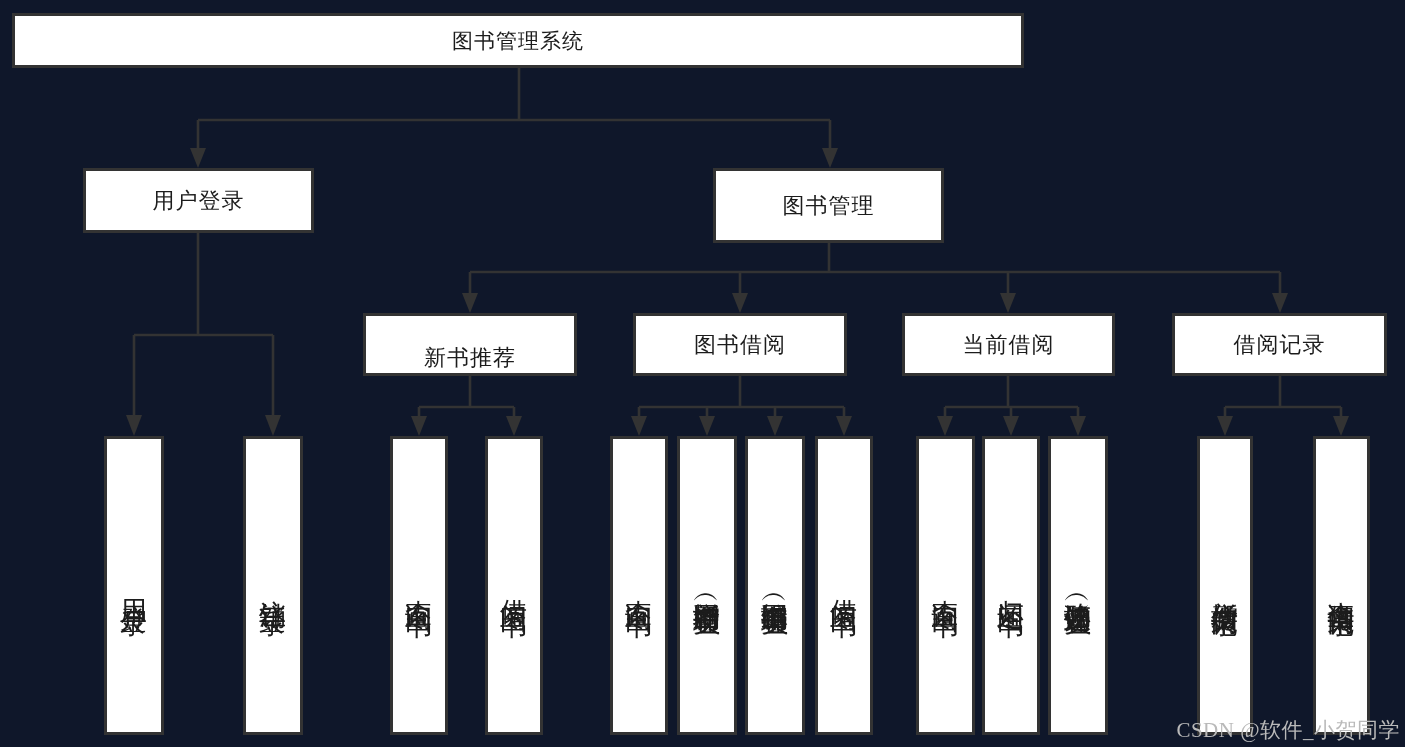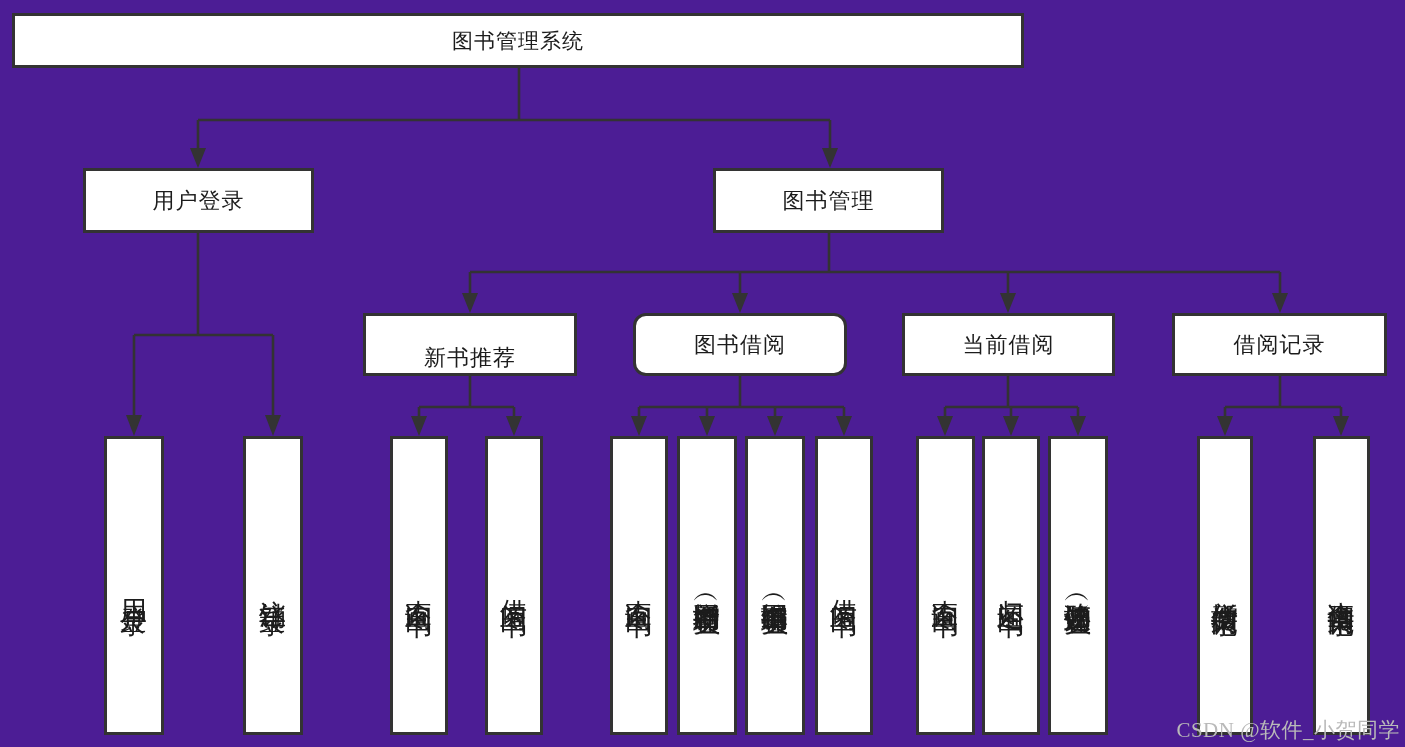--- a/index.html
+++ b/index.html
@@ -1,19 +1,19 @@
 <!DOCTYPE html>
 <html><head>
 <meta charset="utf-8">
 <style>
   html,body{margin:0;padding:0;background:#ffffff;}
   #stage{
     position:relative;
     width:1405px;height:747px;
-    background:#4c1d95;
+    background:#0f172a;
     font-family:"DejaVu Sans","Liberation Sans",sans-serif;
     color:#1c1c1c;
     overflow:hidden;
   }
   #connectors{position:absolute;left:0;top:0;width:1405px;height:747px;}
   .node{
     position:absolute;
     border:3px solid #333333;
     background:#ffffff;
     display:flex;align-items:center;justify-content:center;
@@ -115,28 +115,28 @@
     </g>
   </svg>
 
   <div class="node node-root" style="left:12px;top:13px;width:1012px;height:55px;">
     <span>图书管理系统</span>
   </div>
 
   <div class="node node-h" style="left:83px;top:168px;width:231px;height:65px;">
     <span>用户登录</span>
   </div>
-  <div class="node node-h" style="left:713px;top:168px;width:231px;height:65px;">
+  <div class="node node-h" style="left:713px;top:168px;width:231px;height:75px;">
     <span>图书管理</span>
   </div>
 
   <div class="node node-h" style="left:363px;top:313px;width:214px;height:63px;align-items:flex-end;">
     <span>新书推荐</span>
   </div>
-  <div class="node node-h" style="left:633px;top:313px;width:214px;height:63px;border-radius:13px;">
+  <div class="node node-h" style="left:633px;top:313px;width:214px;height:63px;">
     <span>图书借阅</span>
   </div>
   <div class="node node-h" style="left:1172px;top:313px;width:215px;height:63px;">
     <span>借阅记录</span>
   </div>
   <div class="node node-h" style="left:902px;top:313px;width:213px;height:63px;">
     <span>当前借阅</span>
   </div>
 
   <div class="node node-v" style="left:104px;top:436px;width:60px;height:299px;">

